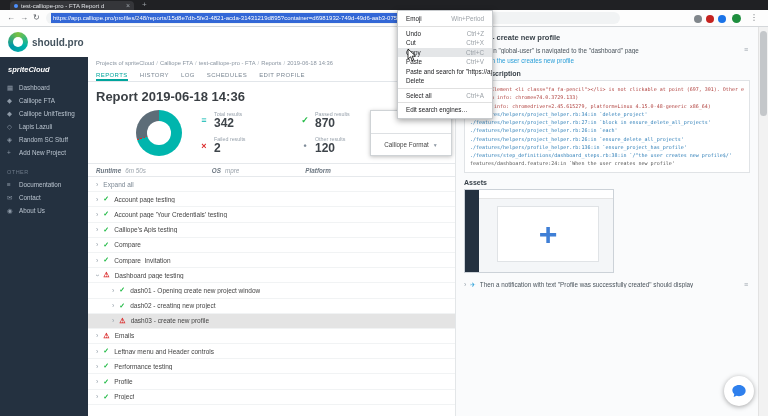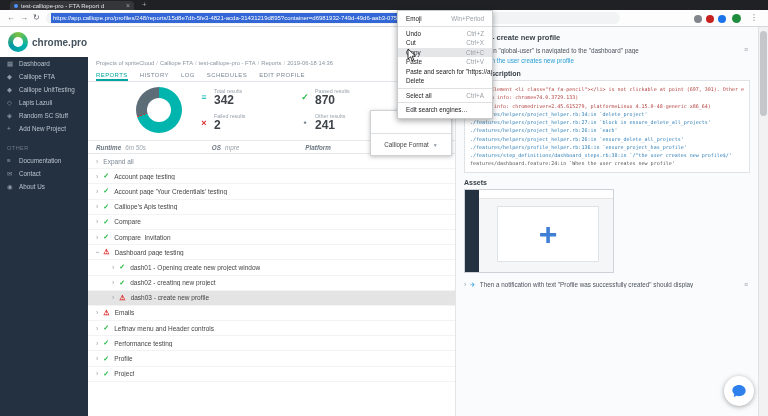--- a/index.html
+++ b/index.html
@@ -133,24 +133,25 @@
     <span class="star">☆</span>
     <span class="ext e1"></span>
     <span class="ext e2"></span>
     <span class="ext e3"></span>
     <span class="avatar"></span>
     <span class="kebab">⋮</span>
   </div>
 
   <div class="page-header">
     <span class="logo-circle"></span>
-    <span class="logo-text">chrome.pro</span>
+    <span class="logo-text">should.pro</span>
   </div>
 
   <div class="sidebar">
+    <div class="brand">spriteCloud</div>
     <div class="side-item">
         <span class="s-icon">▦</span>
         <span>Dashboard</span>
       </div>
     <div class="side-item">
         <span class="s-icon">◆</span>
         <span>Calliope FTA</span>
       </div>
     <div class="side-item">
         <span class="s-icon">◆</span>
@@ -187,20 +188,21 @@
     <div class="breadcrumb">
       <span>Projects of spriteCloud</span><span class="sep">/</span><span>Calliope FTA</span><span class="sep">/</span><span>test-calliope-pro - FTA</span><span class="sep">/</span><span>Reports</span><span class="sep">/</span><span>2019-06-18 14:36</span>
     </div>
     <div class="tabs">
       <span class="tab-item active">REPORTS</span>
       <span class="tab-item">HISTORY</span>
       <span class="tab-item">LOG</span>
       <span class="tab-item">SCHEDULES</span>
       <span class="tab-item">EDIT PROFILE</span>
     </div>
+    <div class="report-title">Report 2019-06-18 14:36</div>
 
     <div class="stats">
       <div class="donut">
           <div class="hole"></div>
         </div>
       <div class="grid">
         <div class="stat">
           <span class="sicon total">≡</span>
           <span class="stext">
               <span class="slabel">Total results</span>
@@ -218,21 +220,21 @@
           <span class="sicon fail">×</span>
           <span class="stext">
               <span class="slabel">Failed results</span>
               <span class="svalue">2</span>
             </span>
         </div>
         <div class="stat">
           <span class="sicon other">•</span>
           <span class="stext">
               <span class="slabel">Other results</span>
-              <span class="svalue">241</span>
+              <span class="svalue">120</span>
             </span>
         </div>
       </div>
     </div>
 
     <div class="meta">
       <span class="mlabel">Runtime</span>
       <span class="mvalue">6m 50s</span>
       <span class="mlabel gap70">OS</span>
       <span class="mvalue">mpre</span>

